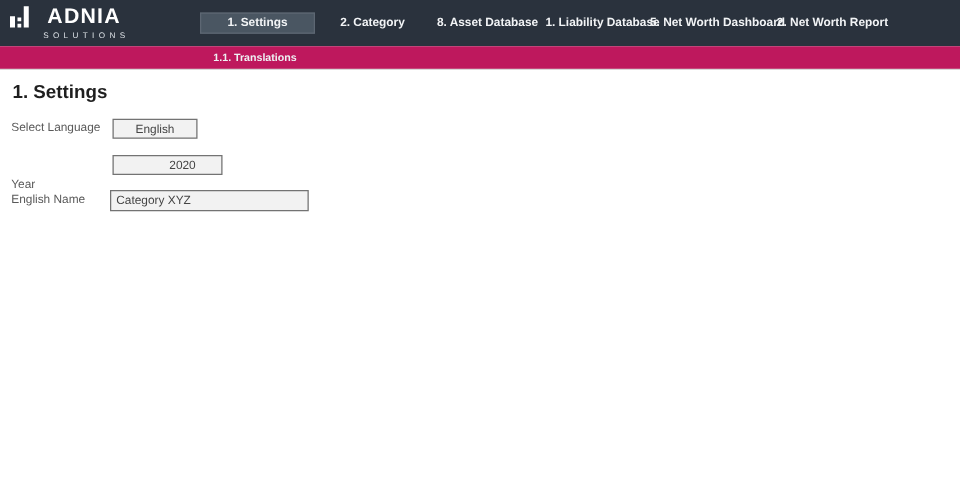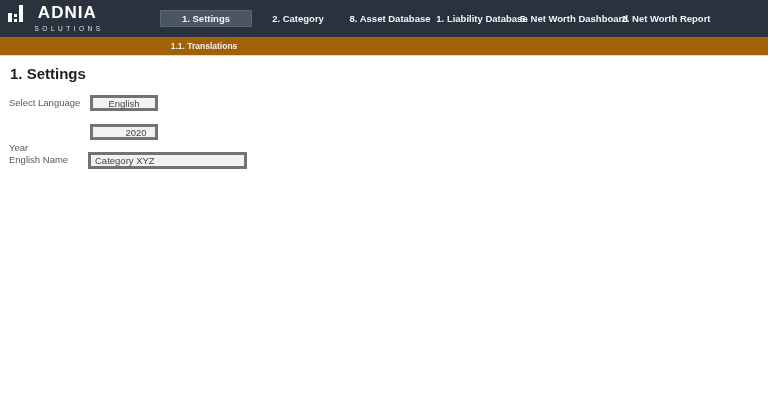--- a/index.html
+++ b/index.html
@@ -76,21 +76,21 @@
   .tab.active {
     background: #4a5662;
     border: 1px solid #5d6773;
   }
 
   
   .subbar {
     position: absolute;
     top: 37px; left: 0; right: 0;
     height: 18px;
-    background: #a16207;
+    background: #be185d;
     border-bottom: 1px solid #d8d8d8;
   }
   .subnav-item {
     position: absolute;
     left: 156px; top: 0;
     width: 96px; height: 18px;
     display: flex;
     align-items: center;
     justify-content: center;
     font-size: 8.5px;
@@ -117,33 +117,33 @@
     left: 9px;
     height: 16px;
     line-height: 16px;
     font-size: 9.5px;
     color: #595959;
     white-space: nowrap;
   }
   .cell {
     position: absolute;
     background: #f2f2f2;
-    border: 3px solid #737373;
+    border: 1px solid #737373;
     box-sizing: border-box;
     display: flex;
     align-items: center;
     justify-content: center;
     font-size: 9.5px;
     color: #444444;
     cursor: pointer;
   }
   #label-language { top: 39px; }
   #cell-language  { left: 90px; top: 39px; width: 68px; height: 16px; }
   #label-year     { top: 84px; }
-  #cell-year      { left: 90px; top: 68px; width: 68px; height: 16px; padding-left: 24px; }
+  #cell-year      { left: 90px; top: 68px; width: 88px; height: 16px; padding-left: 24px; }
   #label-company  { top: 96px; }
   #cell-company   {
     left: 88px; top: 96px; width: 159px; height: 17px;
     justify-content: flex-start;
     padding-left: 4px;
   }
 </style>
 </head>
 <body>
 

